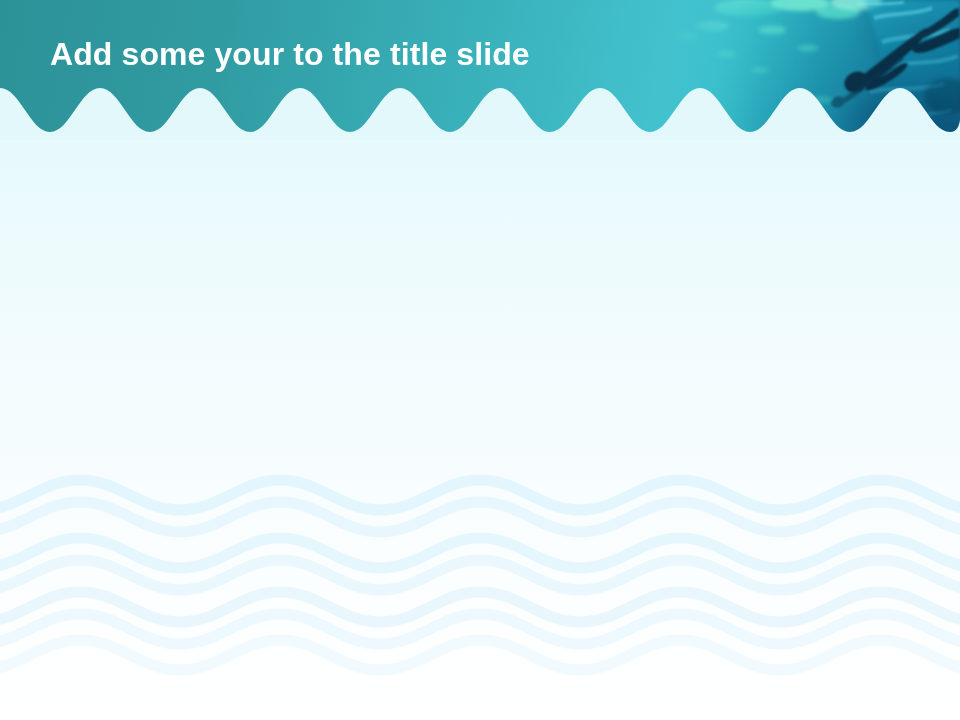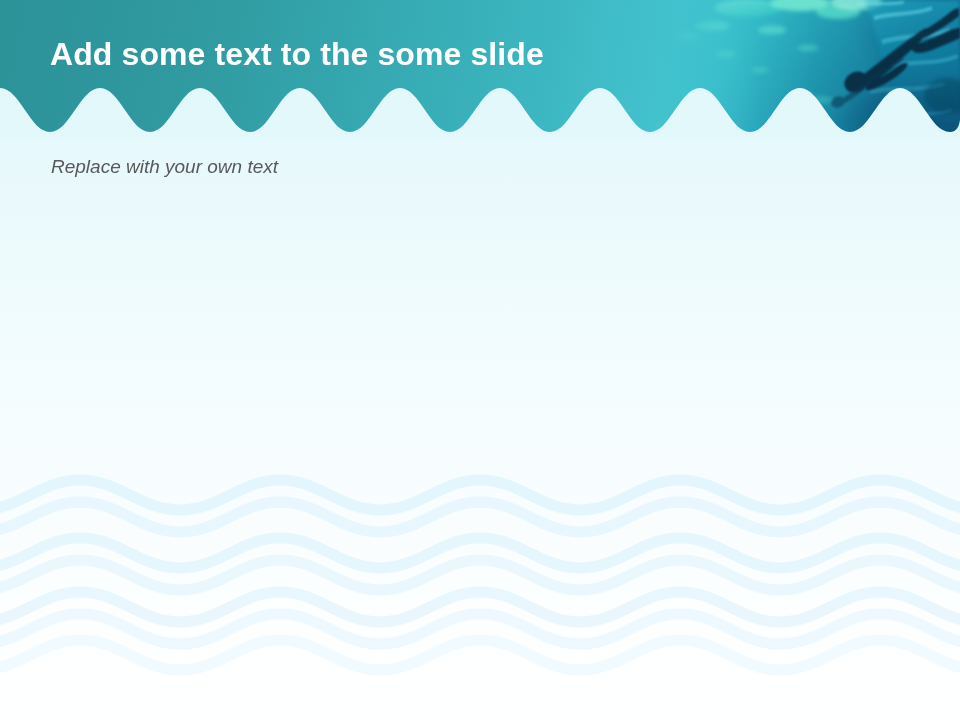--- a/index.html
+++ b/index.html
@@ -217,24 +217,23 @@
                C 670 72 680 28 700 28
                C 720 28 730 72 750 72
                C 770 72 780 28 800 28
                C 820 28 830 72 850 72
                C 870 72 880 28 900 28
                C 920 28 930 72 950 72
                C 957 72 959 66 960 60
                L 960 90 L 0 90 Z" fill="#e2f8fb"></path>
     </svg>
 
-    <div class="title">Add some text to the some slide</div>
+    <div class="title">Add some your to the title slide</div>
   </div>
 
-  <div class="subtitle">Replace with your own text</div>
 
   <svg class="bottom-waves" width="960" height="230" viewBox="0 0 960 230" preserveAspectRatio="none">
     <defs>
       <linearGradient id="fadeBand" x1="0" y1="0" x2="0" y2="1">
         <stop offset="0%" stop-color="#dff4fd" stop-opacity="0.75"></stop>
         <stop offset="100%" stop-color="#eaf8fd" stop-opacity="0.35"></stop>
       </linearGradient>
     </defs>
     <g fill="none" stroke="#e3f5fd" stroke-width="11" stroke-linecap="round">
 

